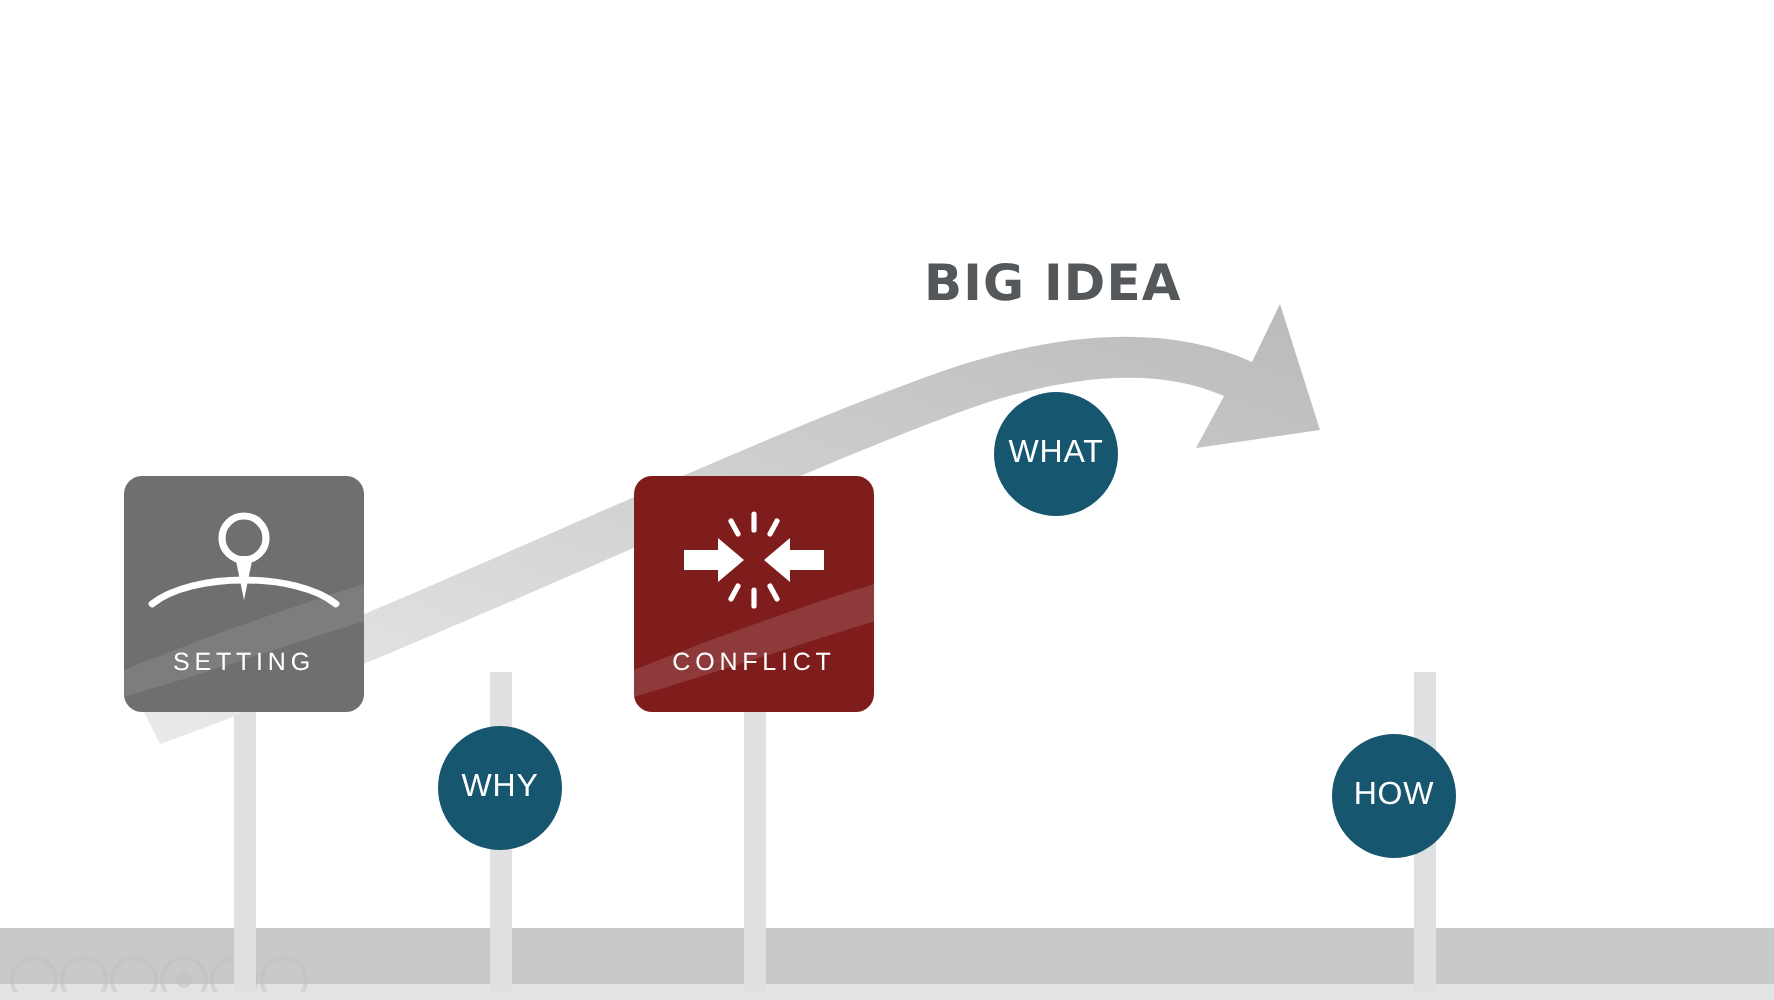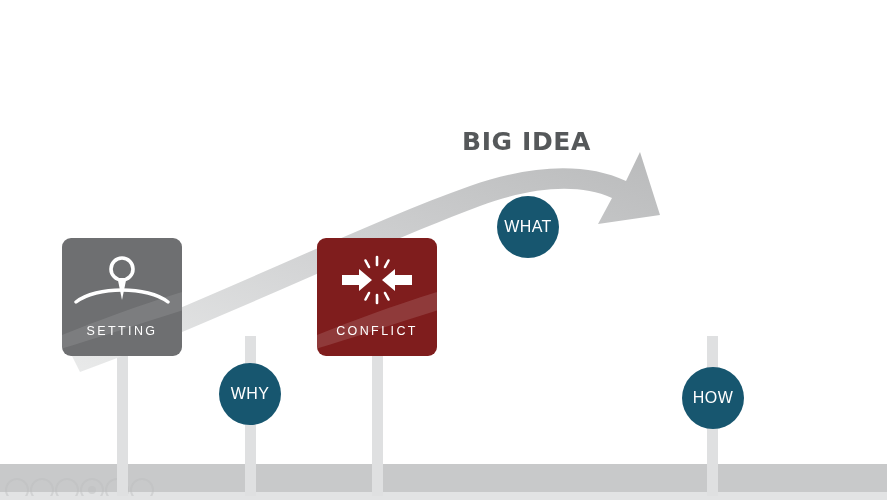--- a/index.html
+++ b/index.html
@@ -216,17 +216,17 @@
     </svg>
   </div>
 
 
   <div class="circle" style="left:497px; top:196px;">
     <span>WHAT</span>
   </div>
   <div class="circle" style="left:219px; top:363px;">
     <span>WHY</span>
   </div>
-  <div class="circle" style="left:682px; top:367px;align-items:center;">
+  <div class="circle" style="left:666px; top:367px;align-items:center;">
     <span>HOW</span>
   </div>
 
 </div>
 
 </body></html>

